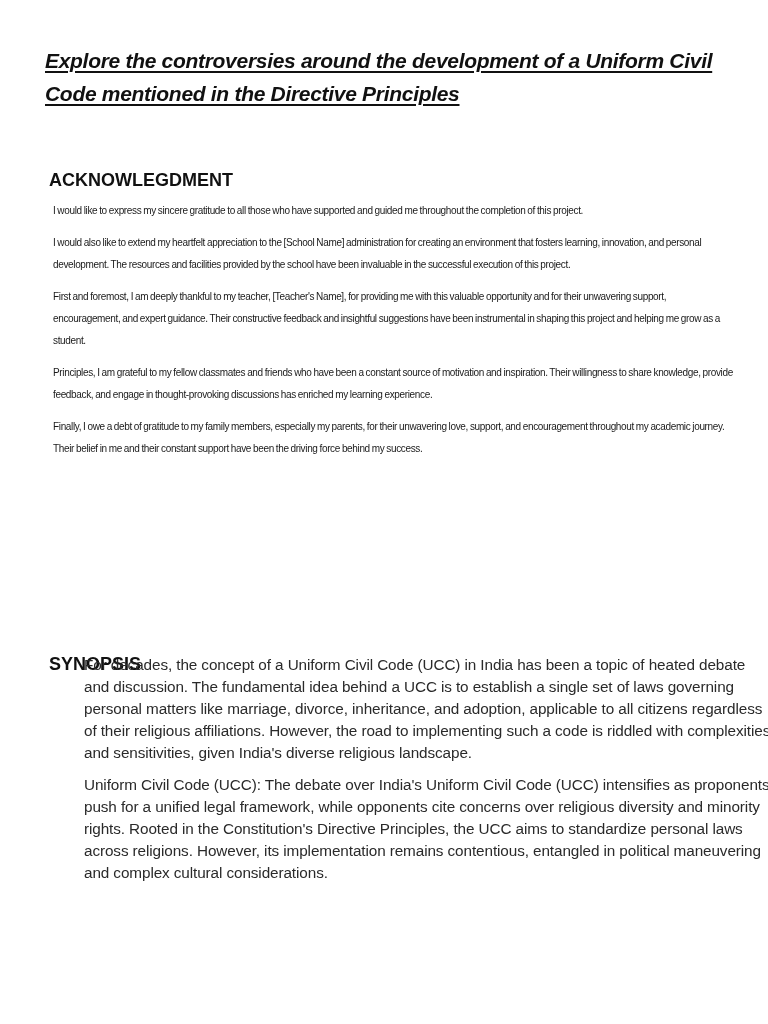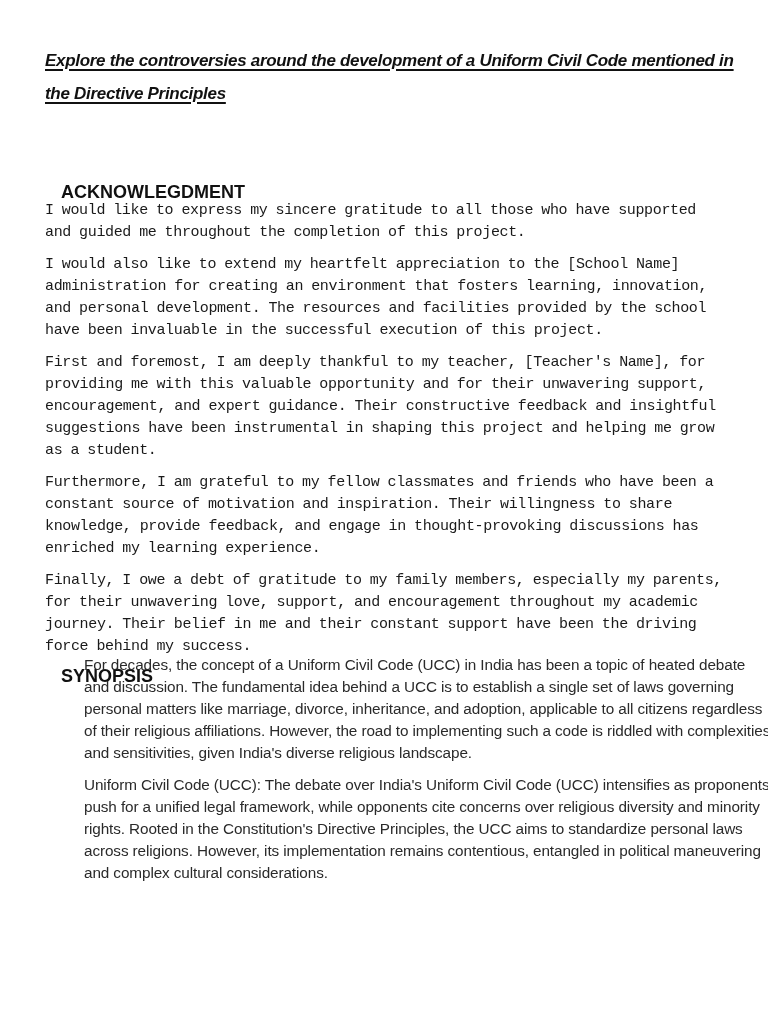--- a/index.html
+++ b/index.html
@@ -22,47 +22,47 @@
     }
     .title {
       position: absolute;
       left: 0;
       top: 44px;
       width: 690px;
       margin: 0;
       font-family: "Liberation Sans", sans-serif;
       font-style: italic;
       font-weight: bold;
-      font-size: 17px;
+      font-size: 21px;
       line-height: 33px;
       text-decoration: underline;
       text-underline-offset: 3px;
       text-decoration-thickness: 1.5px;
       color: #111111;
       letter-spacing: -0.3px;
     }
     .heading {
       position: absolute;
       left: 0;
-      margin: 16px;
+      margin: 4px;
       font-family: "Liberation Sans", sans-serif;
       font-weight: bold;
       font-size: 18px;
       line-height: 24px;
       color: #111111;
     }
     .ack-heading { top: 164px; }
     .syn-heading { top: 648px; }
     .ack-body {
       position: absolute;
-      left: 0;
+      left: 8px;
       top: 200px;
       width: 680px;
-      font-family: Liberation Mono, monospace;
-      font-size: 15px;
+      font-family: Liberation Sans, sans-serif;
+      font-size: 10px;
       line-height: 22px;
       color: #1a1a1a;
       letter-spacing: -0.35px;
       word-spacing: -0.5px;
     }
     .ack-body p {
       margin: 0 0 10px 0;
     }
     .syn-body {
       position: absolute;
@@ -86,21 +86,21 @@
 <div class="page">
 
   <h1 class="title">Explore the controversies around the development of a Uniform Civil Code mentioned in the Directive Principles</h1>
 
   <h2 class="heading ack-heading">ACKNOWLEGDMENT</h2>
 
   <div class="ack-body">
     <p>I would like to express my sincere gratitude to all those who have supported and guided me throughout the completion of this project.</p>
     <p>I would also like to extend my heartfelt appreciation to the [School Name] administration for creating an environment that fosters learning, innovation, and personal development. The resources and facilities provided by the school have been invaluable in the successful execution of this project.</p>
     <p>First and foremost, I am deeply thankful to my teacher, [Teacher's Name], for providing me with this valuable opportunity and for their unwavering support, encouragement, and expert guidance. Their constructive feedback and insightful suggestions have been instrumental in shaping this project and helping me grow as a student.</p>
-    <p>Furthermore, I am grateful to my fellow classmates and friends who have been a constant source of motivation and inspiration. Their willingness to share knowledge, provide feedback, and engage in thought-provoking discussions has enriched my learning experience.</p>
+    <p>Principles, I am grateful to my fellow classmates and friends who have been a constant source of motivation and inspiration. Their willingness to share knowledge, provide feedback, and engage in thought-provoking discussions has enriched my learning experience.</p>
     <p>Finally, I owe a debt of gratitude to my family members, especially my parents, for their unwavering love, support, and encouragement throughout my academic journey. Their belief in me and their constant support have been the driving force behind my success.</p>
   </div>
 
   <h2 class="heading syn-heading">SYNOPSIS</h2>
 
   <div class="syn-body">
     <p>For decades, the concept of a Uniform Civil Code (UCC) in India has been a topic of heated debate and discussion. The fundamental idea behind a UCC is to establish a single set of laws governing personal matters like marriage, divorce, inheritance, and adoption, applicable to all citizens regardless of their religious affiliations. However, the road to implementing such a code is riddled with complexities and sensitivities, given India's diverse religious landscape.</p>
     <p>Uniform Civil Code (UCC): The debate over India's Uniform Civil Code (UCC) intensifies as proponents push for a unified legal framework, while opponents cite concerns over religious diversity and minority rights. Rooted in the Constitution's Directive Principles, the UCC aims to standardize personal laws across religions. However, its implementation remains contentious, entangled in political maneuvering and complex cultural considerations.</p>
   </div>
 

